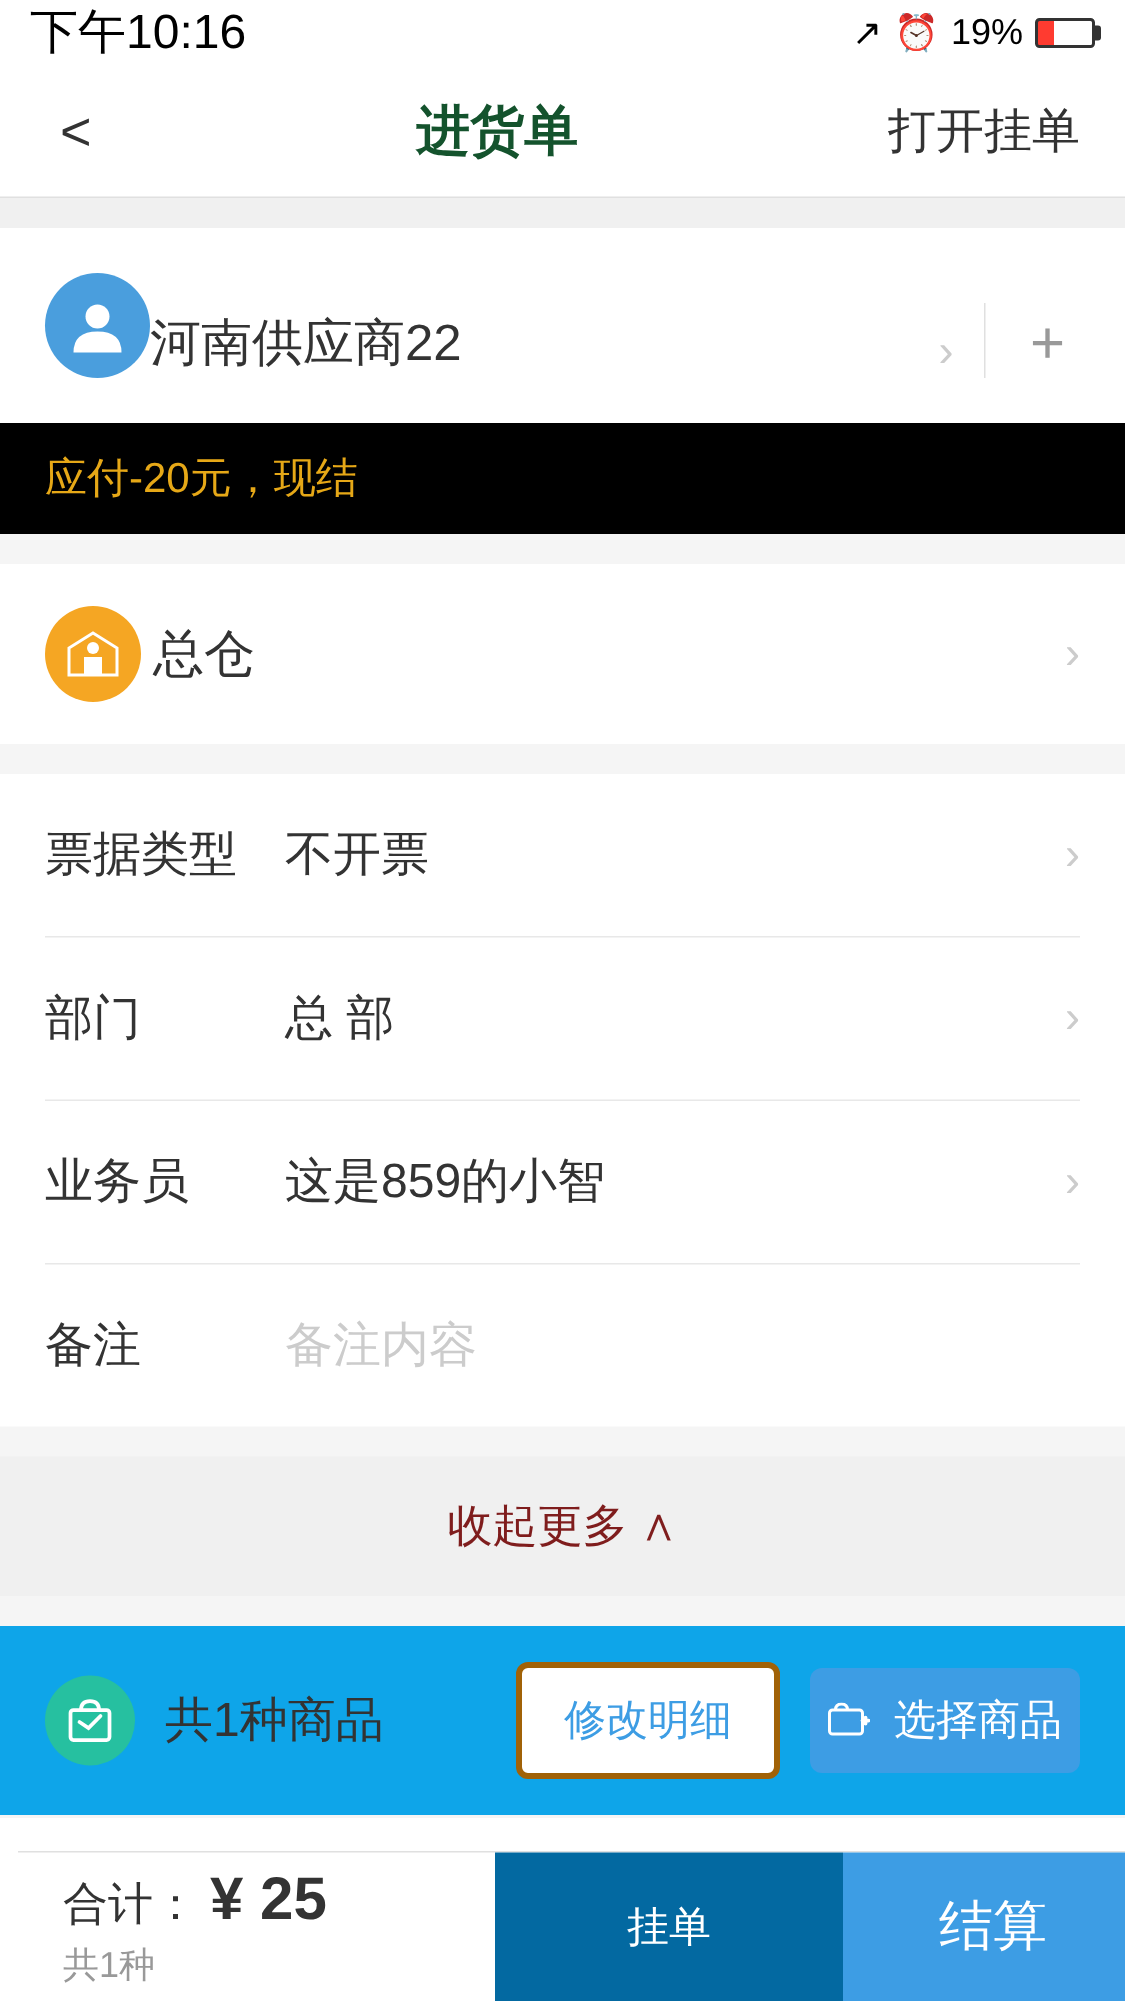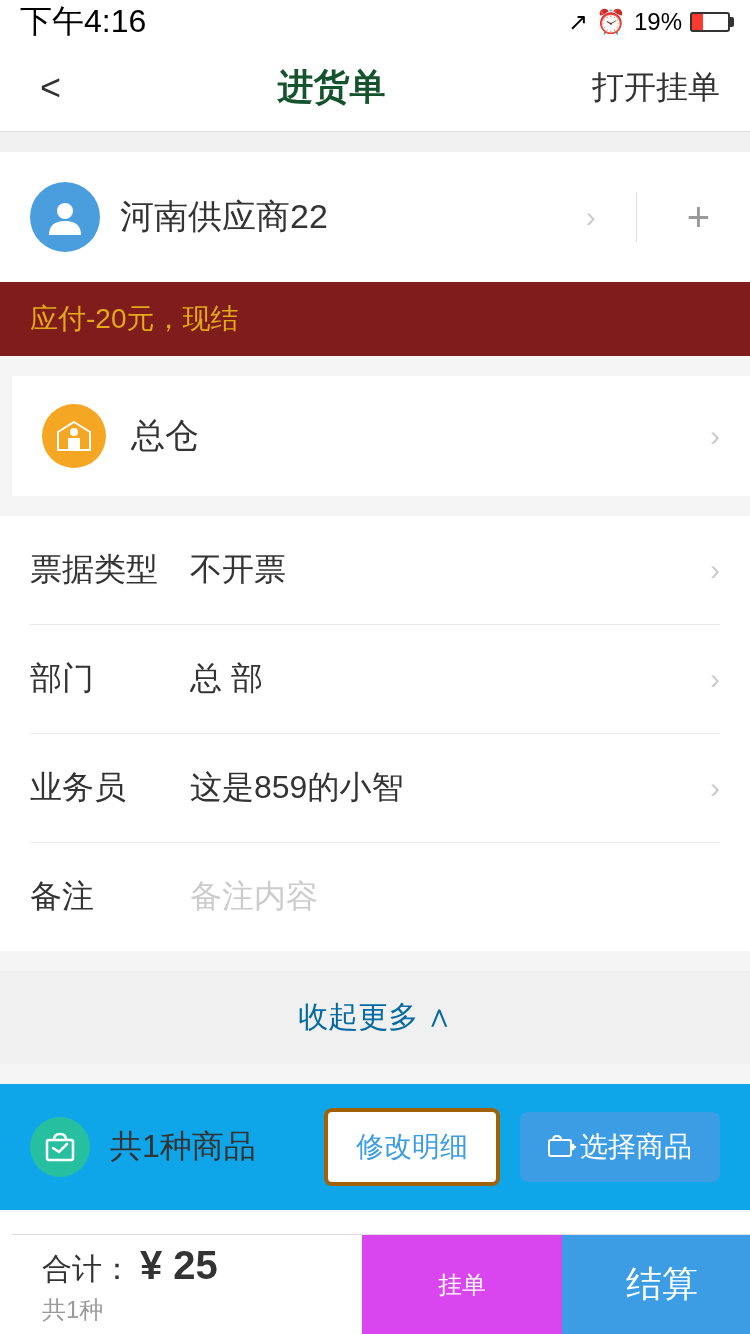--- a/index.html
+++ b/index.html
@@ -83,23 +83,22 @@
     .divider-thin {
       height: 1px;
       background: #e8e8e8;
       margin: 0 30px;
     }
 
     
     .supplier-section {
       background: #fff;
       display: flex;
-      align-items: center;
+      align-items: flex-end;
       padding: 30px;
-      gap: 20px;
     }
     .supplier-avatar {
       width: 70px;
       height: 70px;
       border-radius: 50%;
       background: #4a9edd;
       display: flex;
       align-items: center;
       justify-content: center;
       color: #fff;
@@ -123,35 +122,34 @@
     }
     .supplier-add {
       font-size: 40px;
       color: #999;
       cursor: pointer;
       padding: 0 10px;
     }
 
     
     .notice-bar {
-      background: #7f1d1d;
+      background: #000000;
       padding: 18px 30px;
       font-size: 28px;
       color: #e6a817;
     }
 
     
     .warehouse-section {
       background: #fff;
       display: flex;
       align-items: center;
       padding: 28px 30px;
-      gap: 25px;
+      gap: 8px;
       margin-top: 20px;
-      margin-left: 12px;
     }
     .warehouse-icon {
       width: 64px;
       height: 64px;
       border-radius: 50%;
       background: #f5a623;
       display: flex;
       align-items: center;
       justify-content: center;
       flex-shrink: 0;
@@ -199,21 +197,21 @@
       font-size: 32px;
       color: #ccc;
     }
 
     
     .collapse-btn {
       background: #f0f0f0;
       text-align: center;
       padding: 26px;
       font-size: 30px;
-      color: #0369a1;
+      color: #7f1d1d;
       cursor: pointer;
       margin-top: 20px;
     }
 
     
     .product-header {
       background: #0ea5e9;
       display: flex;
       align-items: center;
       padding: 24px 30px;
@@ -242,26 +240,26 @@
       font-size: 28px;
       padding: 16px 28px;
       border-radius: 8px;
       cursor: pointer;
     }
     .btn-solid {
       border: none;
       background: #3d9de4;
       color: #fff;
       font-size: 28px;
-      padding: 16px 28px;
+      padding: 16px 12px;
       border-radius: 8px;
       cursor: pointer;
       display: flex;
       align-items: center;
-      gap: 4px;
+      gap: 16px;
     }
 
     
     .product-item {
       background: #fff;
       display: flex;
       align-items: center;
       padding: 24px 30px;
       gap: 24px;
       margin-top: 2px;
@@ -330,24 +328,24 @@
       font-size: 40px;
       font-weight: 600;
     }
     .footer-total-sub {
       font-size: 24px;
       color: #999;
       margin-top: 4px;
     }
     .btn-hang {
       height: 100%;
-      width: 200px;
-      background: #d946ef;
+      width: 232px;
+      background: #0369a1;
       color: #fff;
-      font-size: 24px;
+      font-size: 28px;
       border: none;
       cursor: pointer;
       display: flex;
       align-items: center;
       justify-content: center;
     }
     .btn-checkout {
       height: 100%;
       width: 200px;
       background: #3d9de4;
@@ -357,21 +355,21 @@
       cursor: pointer;
       display: flex;
       align-items: center;
       justify-content: center;
     }
   </style>
 </head>
 <body>
 
 <div class="status-bar">
-  <div class="status-center">下午4:16</div>
+  <div class="status-center">下午10:16</div>
   <div class="status-right">
     <span>↗</span>
     <span>⏰</span>
     <span>19%</span>
     <div class="battery"></div>
   </div>
 </div>
 
 <div class="nav-bar">
   <span class="nav-back">&lt;</span>

